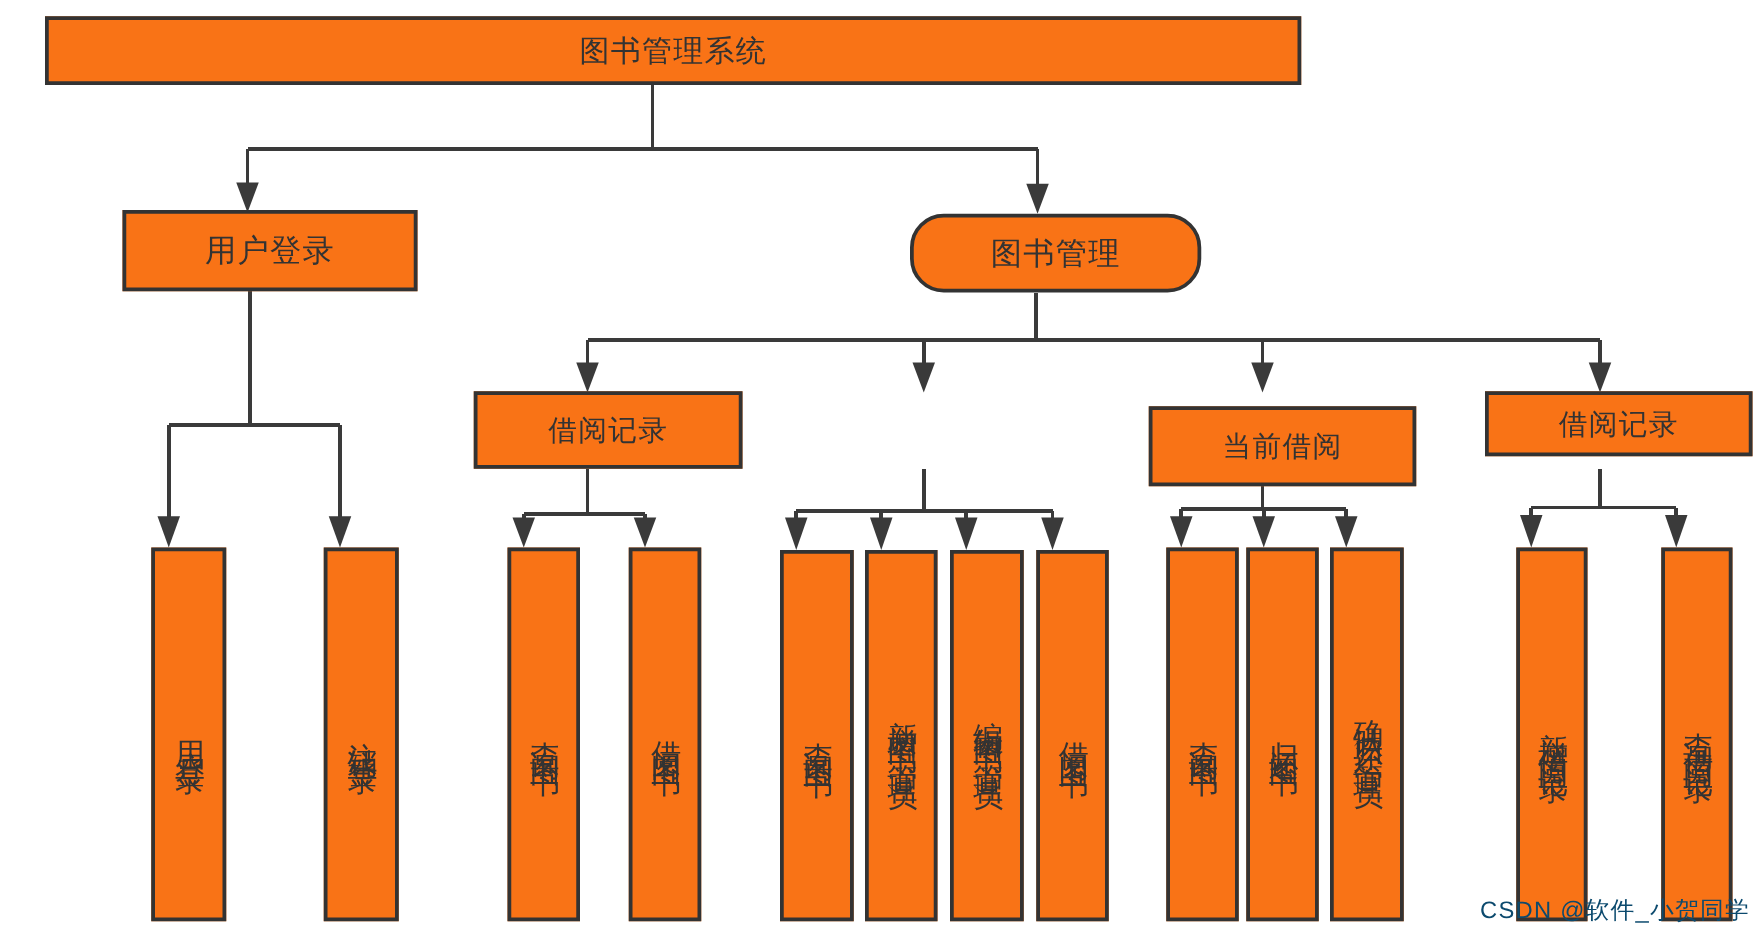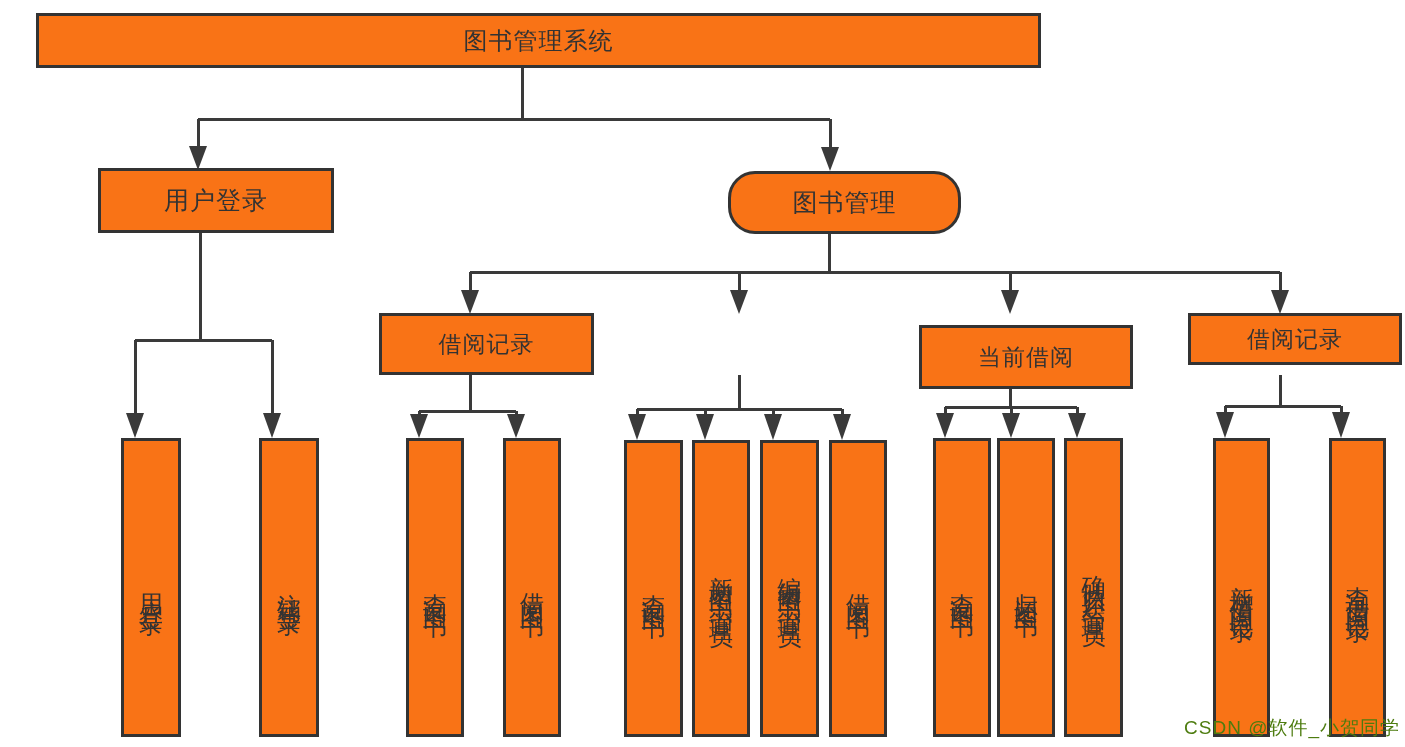--- a/index.html
+++ b/index.html
@@ -43,21 +43,21 @@
     font-size: 24px;
     letter-spacing: 7px;
     line-height: 1;
     color: #333333;
   }
   #watermark {
     position: absolute;
     right: 5px;
     bottom: 6px;
     font-size: 19px;
-    color: #4d7c0f;
+    color: #0c4a6e;
     letter-spacing: 1px;
     z-index: 5;
     white-space: nowrap;
   }
 </style>
 </head>
 <body>
 
 <div id="canvas">
 

